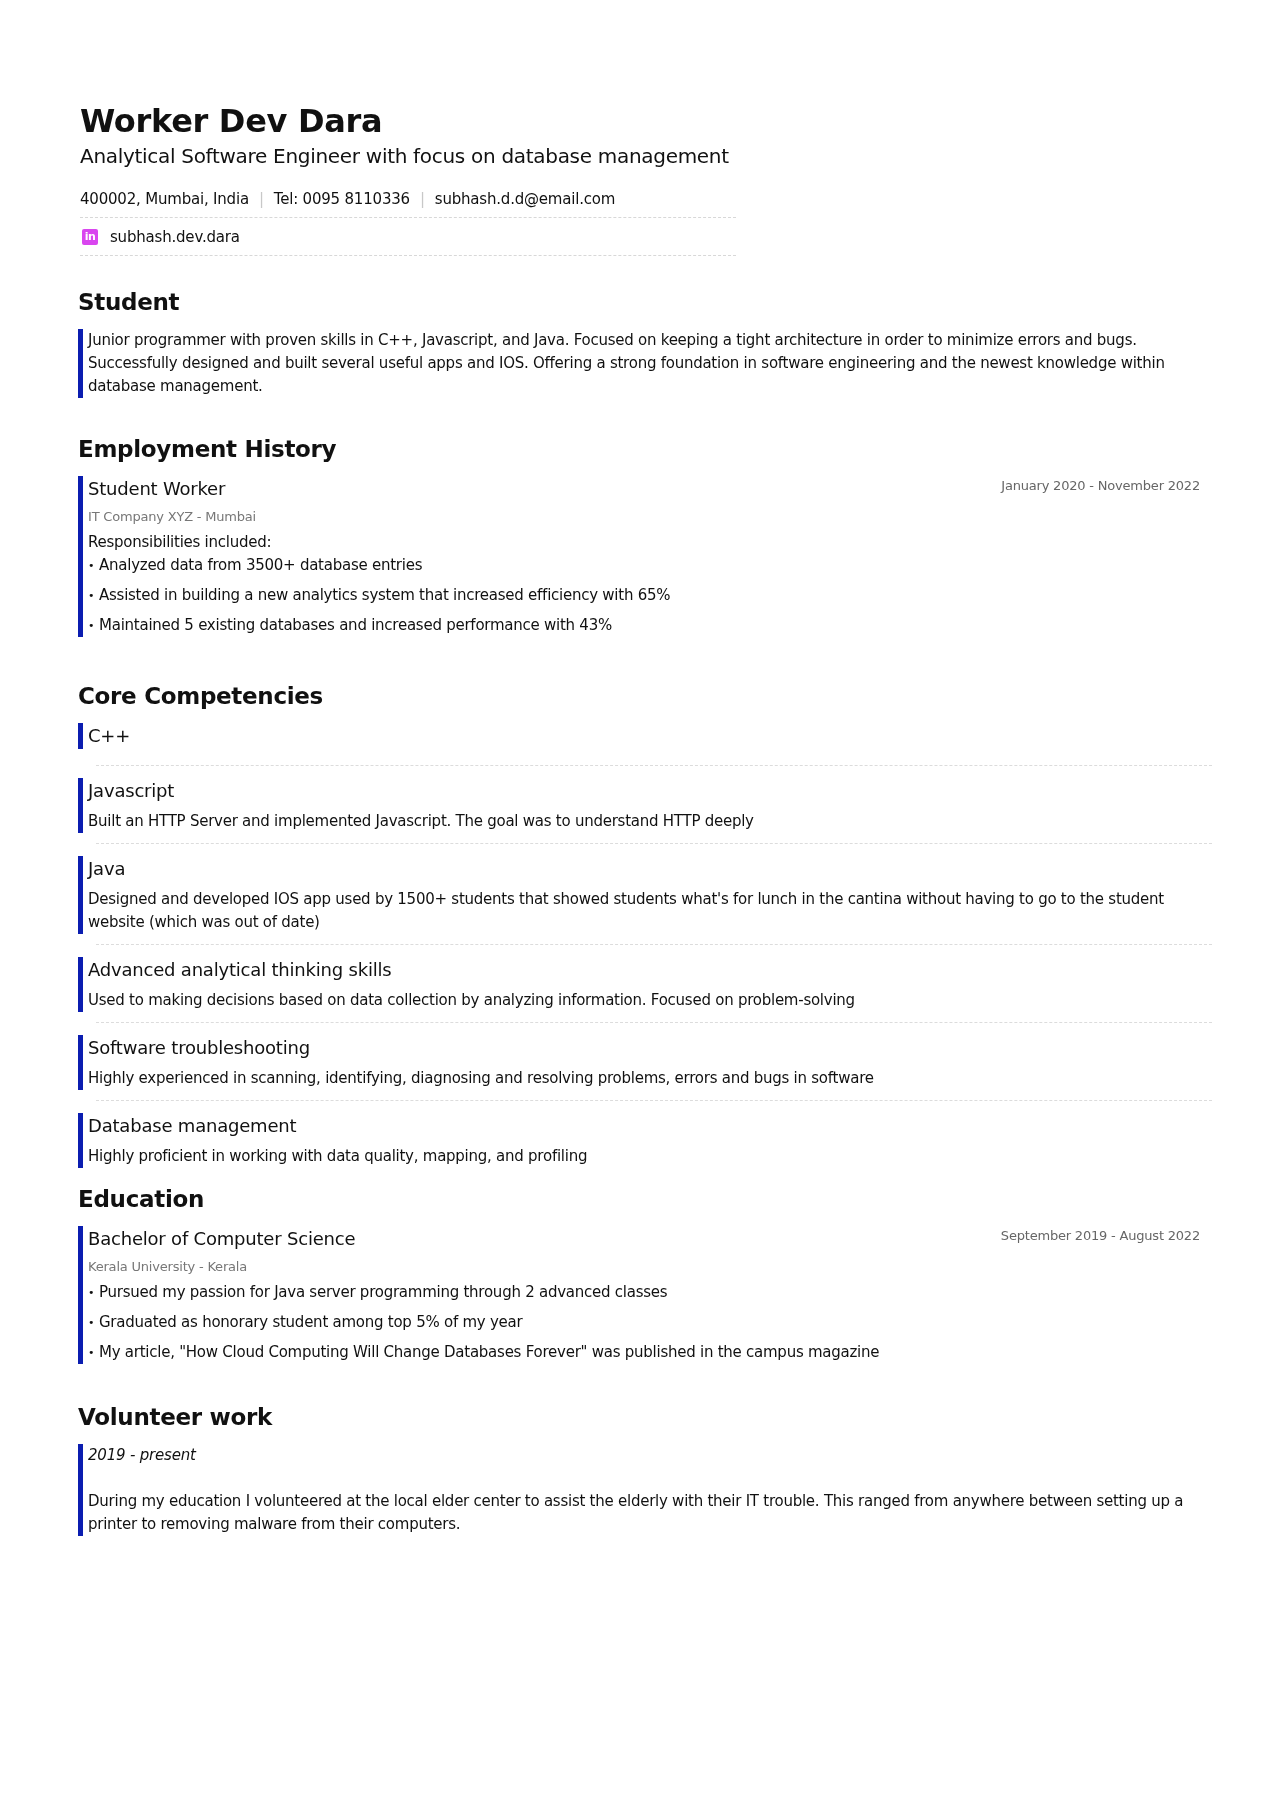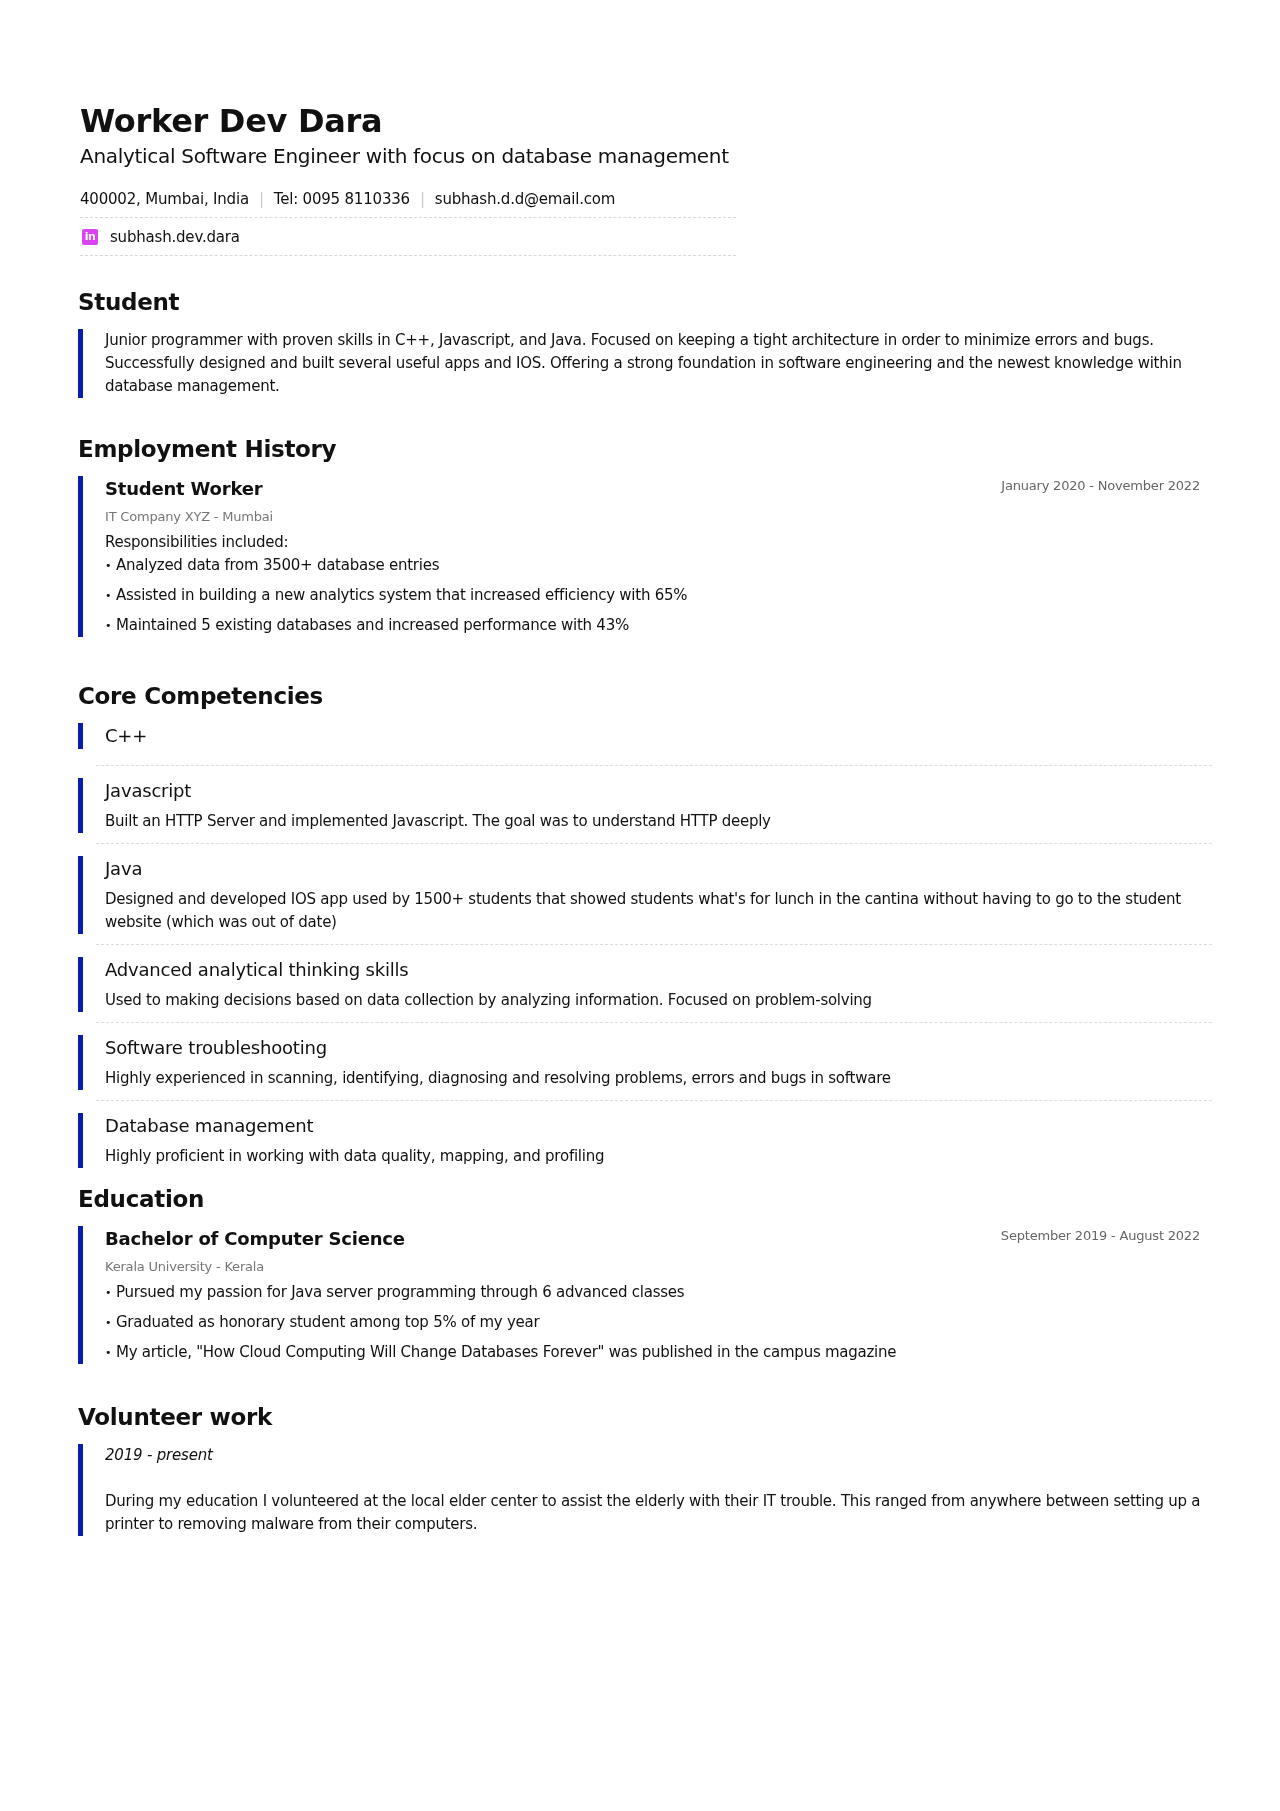--- a/index.html
+++ b/index.html
@@ -77,35 +77,34 @@
     .section-title {
       font-size: 23px;
       font-weight: bold;
       line-height: 30px;
       letter-spacing: -0.3px;
       color: #111;
       margin-bottom: 10px;
     }
     .block {
       border-left: 5px solid #0b1db0;
-      padding-left: 22px;
+      padding-left: 5px;
       position: relative;
     }
     .text {
       font-size: 15px;
       line-height: 23px;
       color: #111;
       letter-spacing: -0.25px;
     }
     .entry-title {
       font-size: 18px;
       line-height: 26px;
       color: #111;
       letter-spacing: -0.2px;
-      font-weight: bold;
     }
     .entry-date {
       position: absolute;
       right: 12px;
       top: 0;
       font-size: 13px;
       color: #666;
       letter-spacing: -0.2px;
       line-height: 20px;
     }
@@ -250,21 +249,21 @@
     </div>
   </div>
 
   <div class="section" style="margin-top:16px;">
     <h2 class="section-title">Education</h2>
     <div class="block" style="margin-top:12px;">
       <div class="entry-title">Bachelor of Computer Science</div>
       <div class="entry-date">September 2019 - August 2022</div>
       <div class="entry-sub">Kerala University - Kerala</div>
       <ul class="bullets" style="margin-top:4px;">
-        <li>Pursued my passion for Java server programming through 6 advanced classes</li>
+        <li>Pursued my passion for Java server programming through 2 advanced classes</li>
         <li>Graduated as honorary student among top 5% of my year</li>
         <li>My article, "How Cloud Computing Will Change Databases Forever" was published in the campus magazine</li>
       </ul>
     </div>
   </div>
 
   <div class="section" style="margin-top:38px;">
     <h2 class="section-title">Volunteer work</h2>
     <div class="block" style="margin-top:12px;">
       <div class="italic-date">2019 - present</div>

